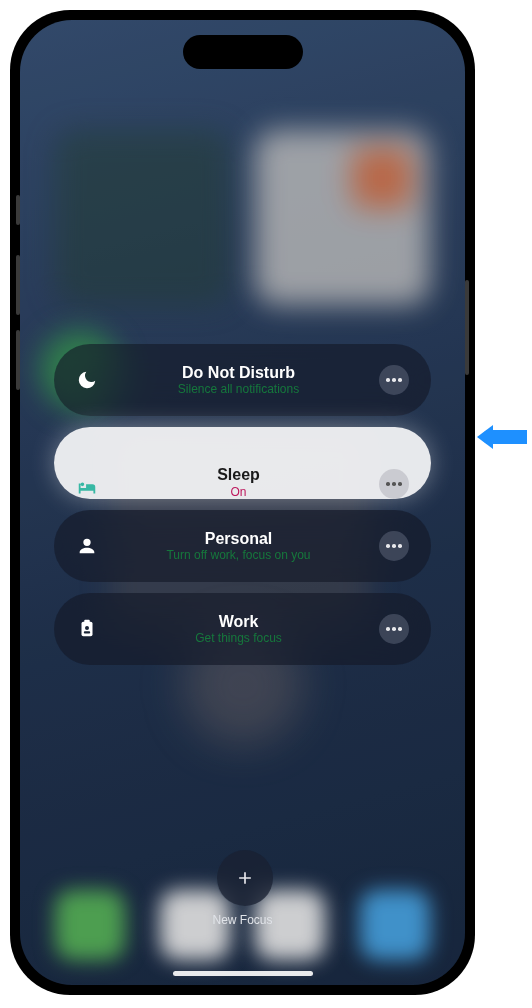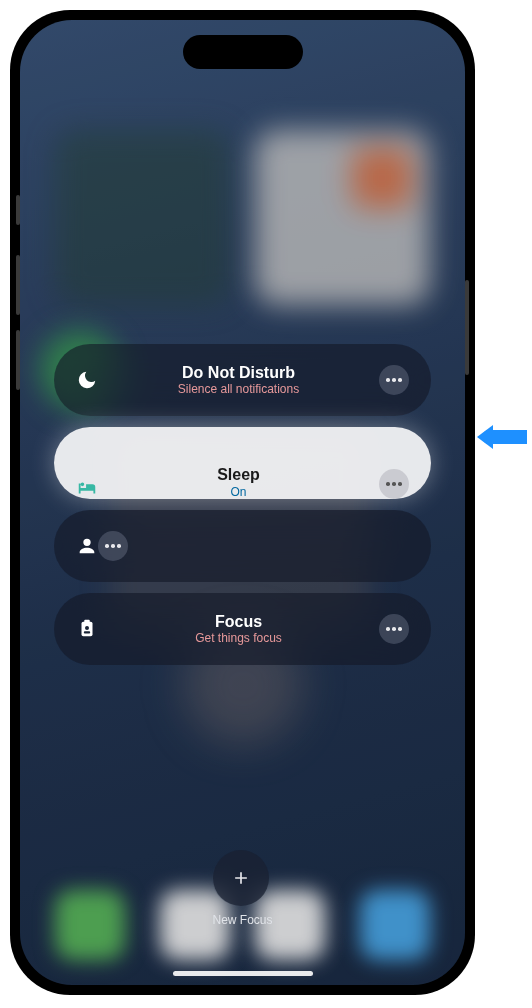--- a/index.html
+++ b/index.html
@@ -192,22 +192,22 @@
     .focus-title {
       font-size: 16px;
       font-weight: 600;
     }
 
     .focus-sub {
       font-size: 12px;
       opacity: 0.65;
     }
 
-    .focus-item.dark .focus-sub { color: #fca5a5; opacity: 0.9; }
-    .focus-item.active .focus-sub { color: #0369a1; opacity: 1; }
+    .focus-item.dark .focus-sub { color: #15803d; opacity: 0.9; }
+    .focus-item.active .focus-sub { color: #be185d; opacity: 1; }
 
     .more-dots {
       width: 30px;
       height: 30px;
       border-radius: 15px;
       background: rgba(120, 130, 150, 0.38);
       display: flex;
       align-items: center;
       justify-content: center;
       gap: 2.5px;
@@ -227,21 +227,21 @@
     }
 
     
     .new-focus {
       position: absolute;
       bottom: 58px;
       left: 50%;
       transform: translateX(-50%);
       display: flex;
       flex-direction: column;
-      align-items: flex-start;
+      align-items: flex-end;
       gap: 7px;
     }
 
     .plus-circle {
       width: 56px;
       height: 56px;
       border-radius: 50%;
       background: rgba(25, 32, 48, 0.72);
       display: flex;
       align-items: center;
@@ -354,38 +354,42 @@
               <span></span>
             </div>
         </div>
 
         <div class="focus-item dark">
           <div class="focus-icon">
             <svg viewBox="0 0 24 24" fill="#fff">
                 <path d="M12 12a4 4 0 1 0 0-8 4 4 0 0 0 0 8zm0 2c-4 0-8 2-8 5v1h16v-1c0-3-4-5-8-5z"></path>
               </svg>
           </div>
+          <div class="focus-text">
+            <span class="focus-title">Personal</span>
+            <span class="focus-sub">Turn off work, focus on you</span>
+          </div>
           <div class="more-dots">
               <span></span>
               <span></span>
               <span></span>
             </div>
         </div>
 
         <div class="focus-item dark">
           <div class="focus-icon">
             <svg viewBox="0 0 24 24" fill="#fff">
                 <rect x="6" y="4" width="12" height="16" rx="2"></rect>
                 <rect x="9" y="2" width="6" height="3" rx="1" fill="#fff"></rect>
                 <circle cx="12" cy="11" r="2.2" fill="#1a2436"></circle>
                 <rect x="8.5" y="14.5" width="7" height="2.5" rx="1.2" fill="#1a2436"></rect>
               </svg>
           </div>
           <div class="focus-text">
-            <span class="focus-title">Focus</span>
+            <span class="focus-title">Work</span>
             <span class="focus-sub">Get things focus</span>
           </div>
           <div class="more-dots">
               <span></span>
               <span></span>
               <span></span>
             </div>
         </div>
 
       </div>

